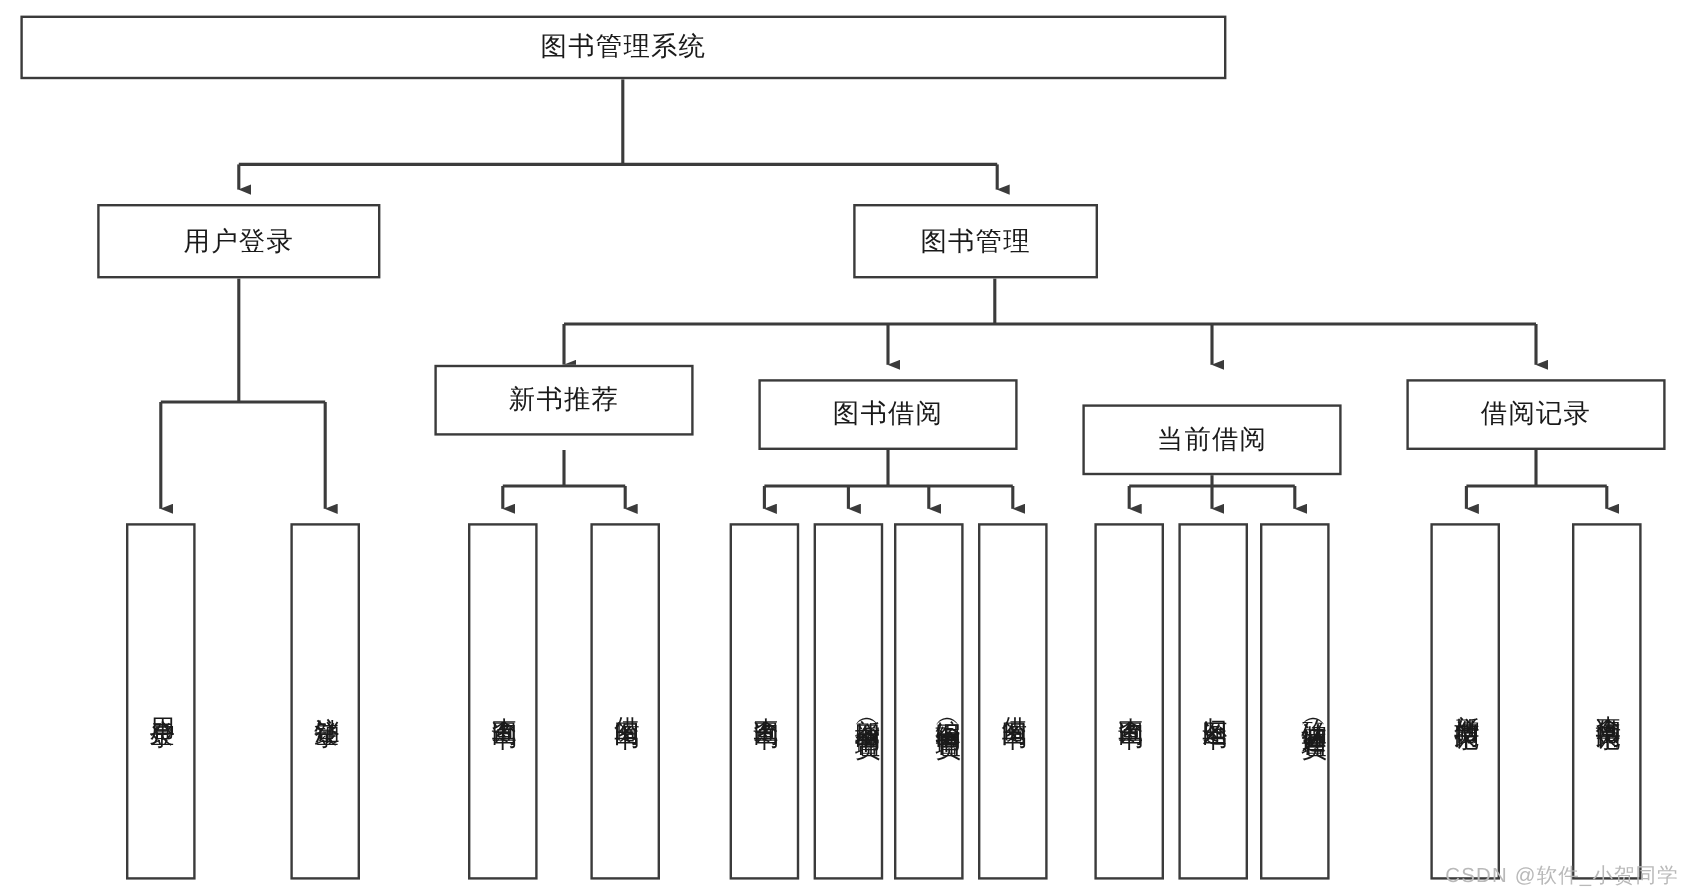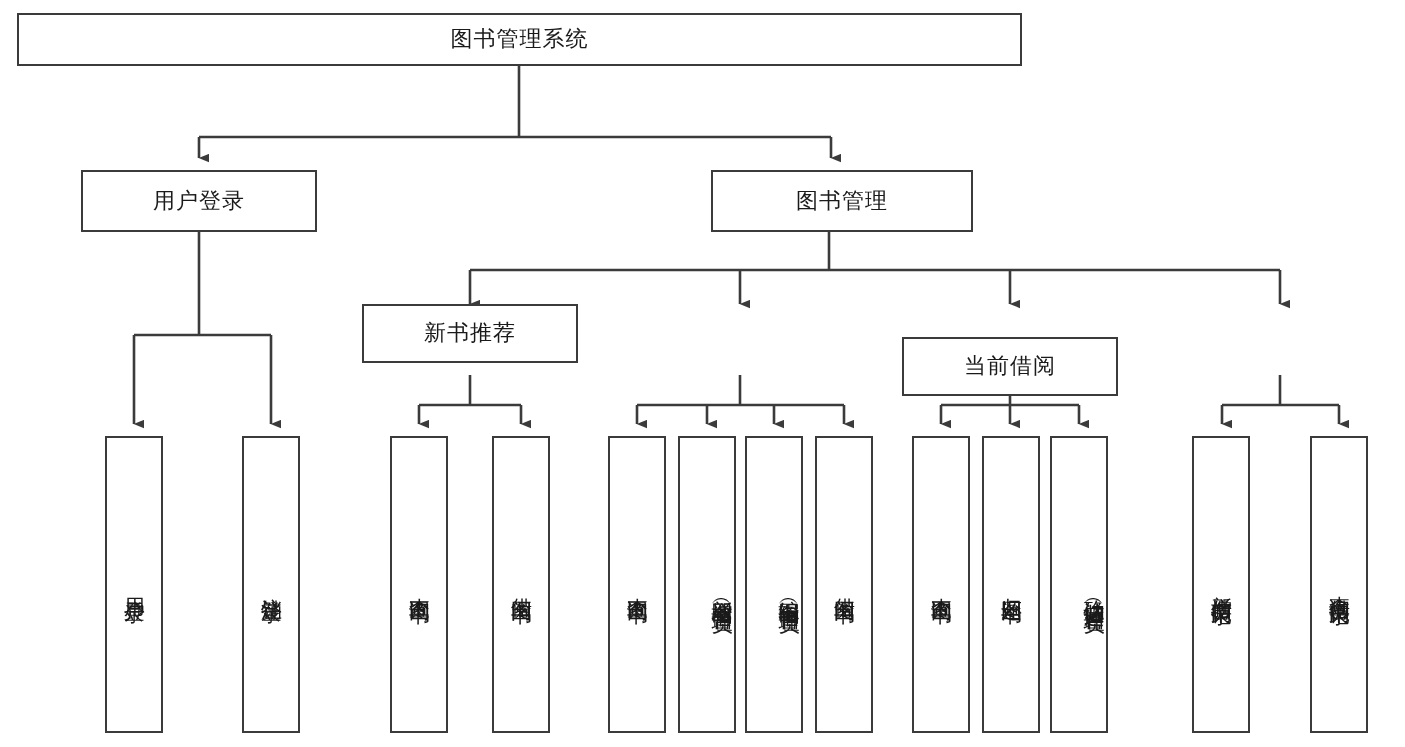--- a/index.html
+++ b/index.html
@@ -126,30 +126,36 @@
     <line x1="1339" y1="405" x2="1339" y2="424" marker-end="url(#arw)"></line>
   </svg>
 
   <div class="node horiz" style="left:17px;top:13px;width:1005px;height:53px;">
     <span class="node-label">图书管理系统</span>
   </div>
 
   <div class="node horiz" style="left:81px;top:170px;width:236px;height:62px;">
     <span class="node-label">用户登录</span>
   </div>
-  <div class="node horiz" style="left:711px;top:170px;width:262px;height:62px;">
+  <div class="node horiz" style="left:711px;top:170px;width:204px;height:62px;">
     <span class="node-label">图书管理</span>
   </div>
 
   <div class="node horiz" style="left:362px;top:304px;width:216px;height:59px;">
     <span class="node-label">新书推荐</span>
   </div>
+  <div class="node horiz" style="left:632px;top:316px;width:216px;height:59px;">
+    <span class="node-label">图书借阅</span>
+  </div>
   <div class="node horiz" style="left:902px;top:316px;width:216px;height:59px;margin-top:21px;">
     <span class="node-label">当前借阅</span>
   </div>
+  <div class="node horiz" style="left:1172px;top:316px;width:216px;height:59px;">
+    <span class="node-label">借阅记录</span>
+  </div>
 
   <div class="node vert mid" style="left:105px;top:436px;width:58px;height:297px;">
     <span class="node-label">用户登录</span>
   </div>
   <div class="node vert mid" style="left:242px;top:436px;width:58px;height:297px;">
     <span class="node-label">注销登录</span>
   </div>
 
   <div class="node vert mid" style="left:390px;top:436px;width:58px;height:297px;">
     <span class="node-label">查询图书</span>
@@ -181,13 +187,14 @@
     <span class="node-label">确认归还（管理员）</span>
   </div>
 
   <div class="node vert mid" style="left:1192px;top:436px;width:58px;height:297px;">
     <span class="node-label">新增借阅记录</span>
   </div>
   <div class="node vert mid" style="left:1310px;top:436px;width:58px;height:297px;">
     <span class="node-label">查询借阅记录</span>
   </div>
 
+  <div class="watermark">CSDN @软件_小贺同学</div>
 </div>
 
 </body></html>

